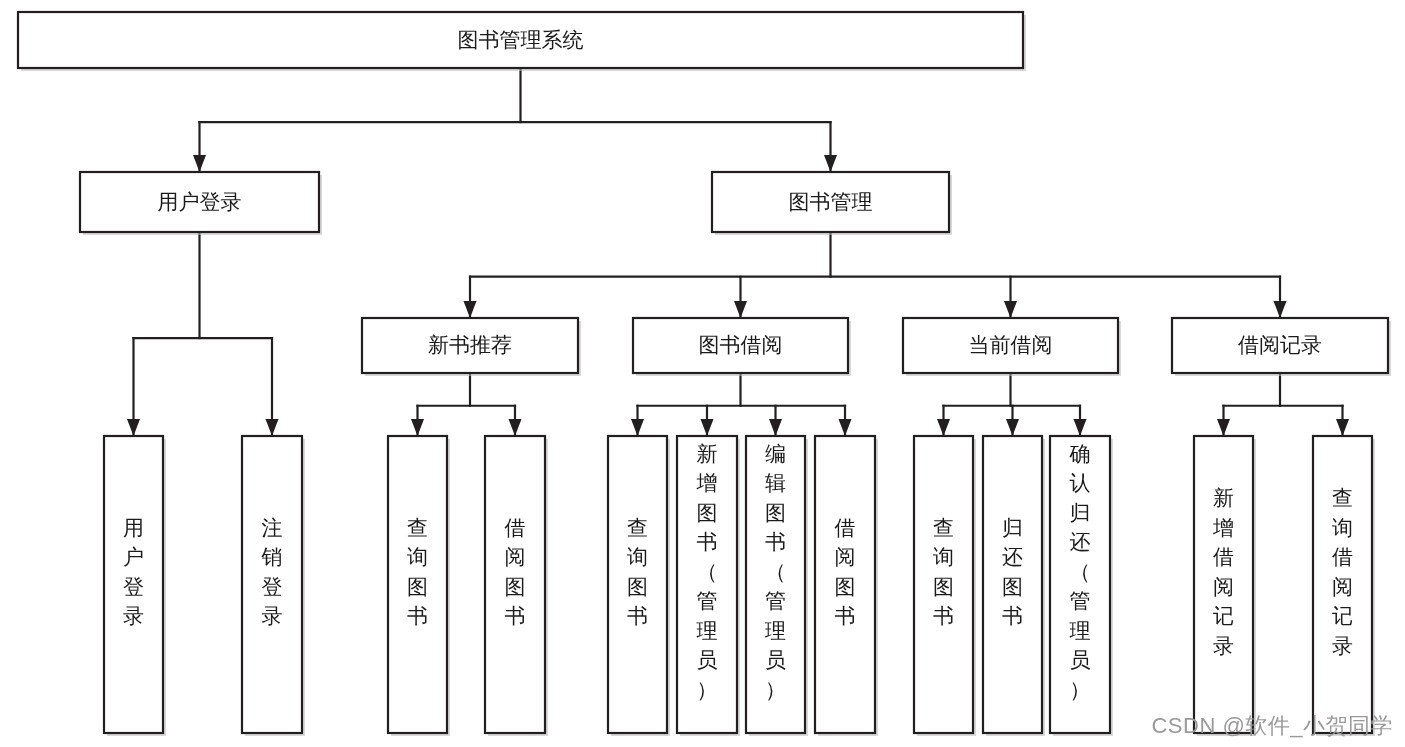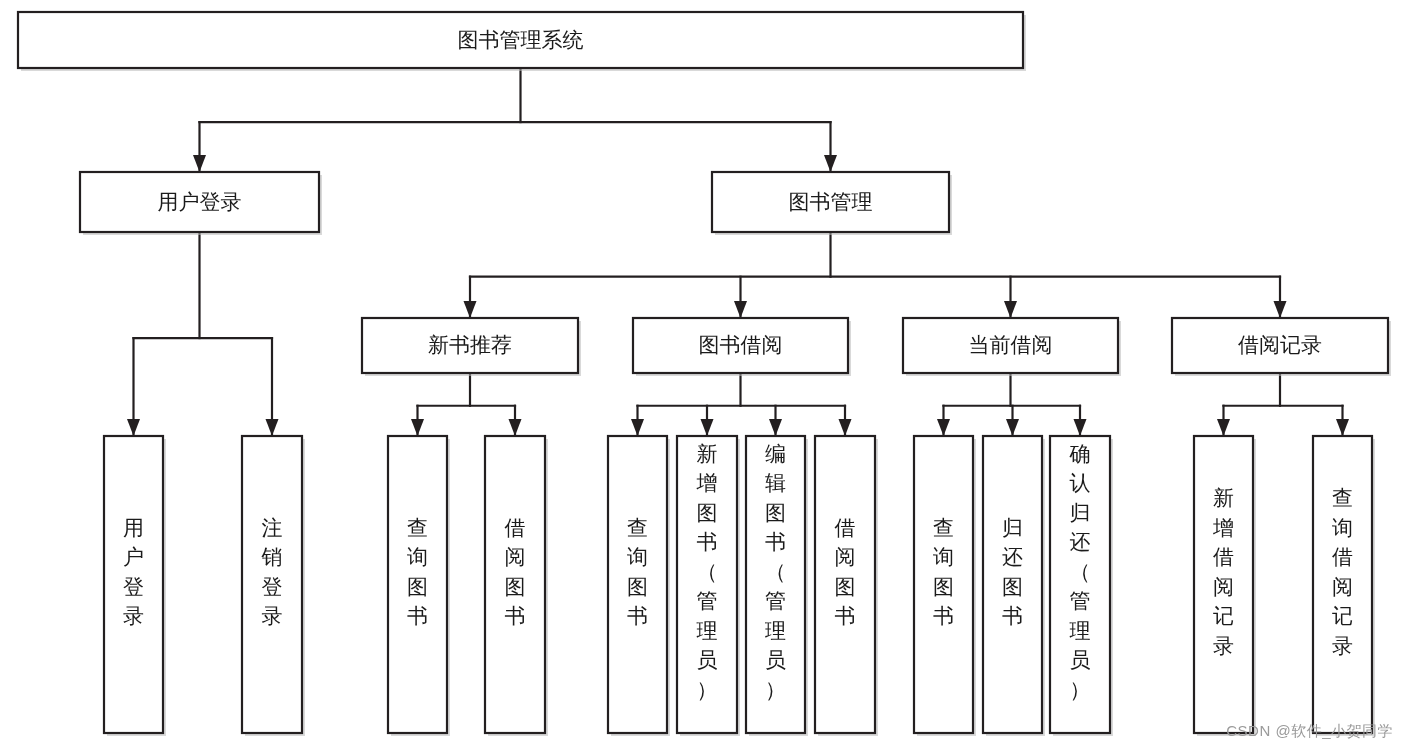--- a/index.html
+++ b/index.html
@@ -55,21 +55,21 @@
     fill: #1b1b1b;
     font-family: "Liberation Sans", "DejaVu Sans", sans-serif;
     font-size: 21px;
     text-anchor: middle;
   }
   .watermark {
     position: absolute;
     right: 12px;
     bottom: 6px;
     font-family: "Liberation Sans", "DejaVu Sans", sans-serif;
-    font-size: 15px;
+    font-size: 22px;
     color: #9a9a9a;
     white-space: nowrap;
     letter-spacing: .5px;
     user-select: none;
   }
 </style>
 </head>
 <body>
 
 <div id="stage">

